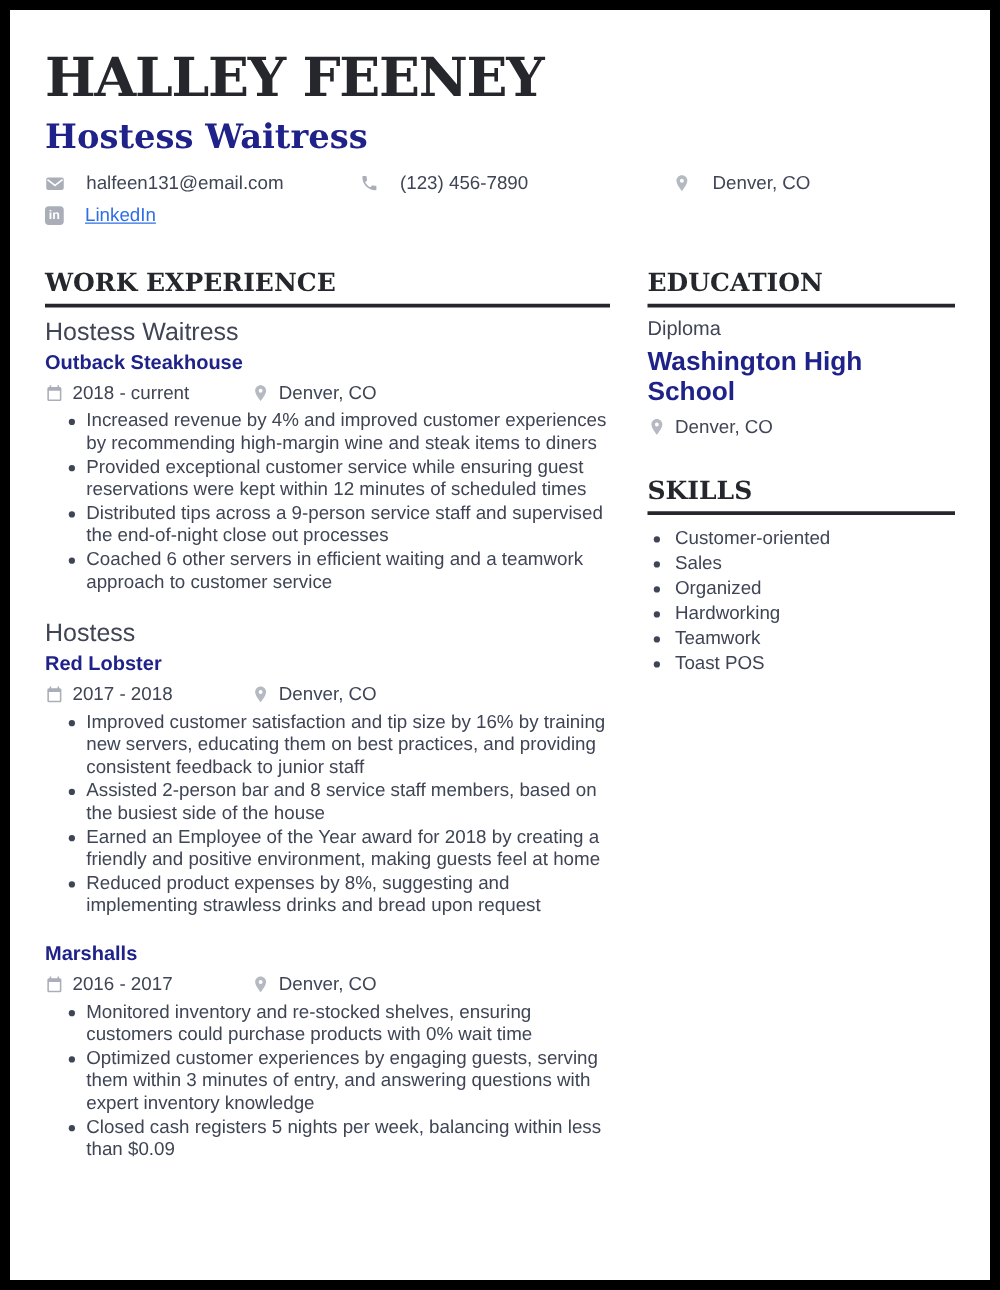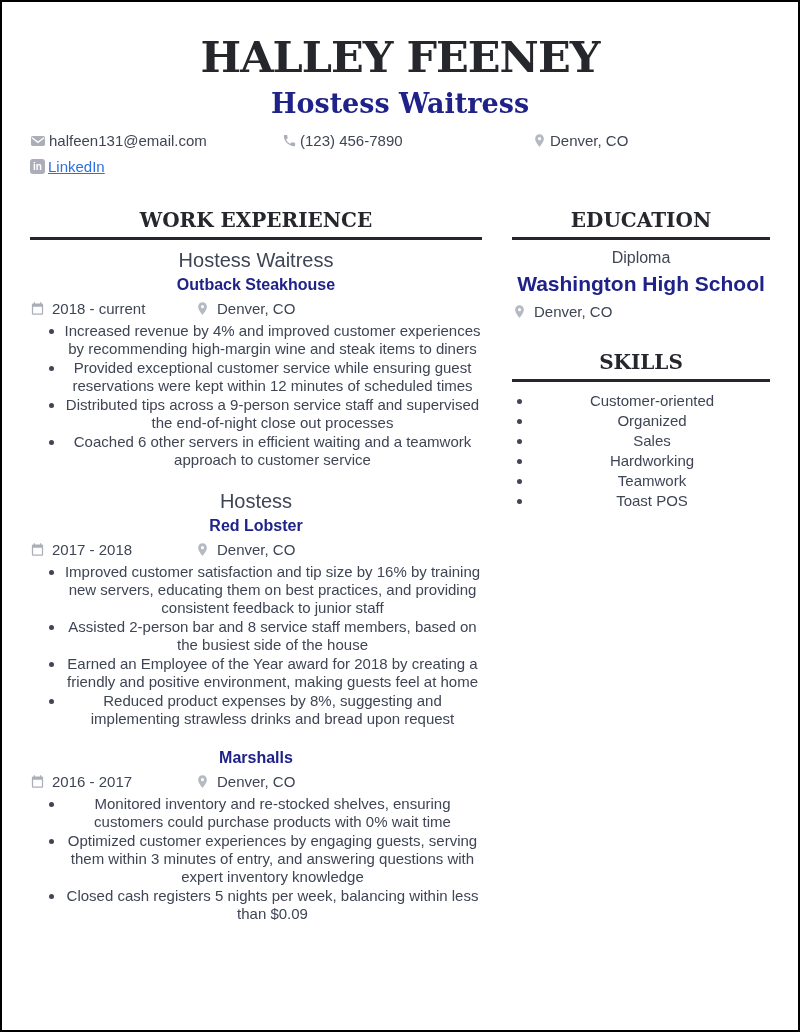--- a/index.html
+++ b/index.html
@@ -2,25 +2,24 @@
 <html><head>
 <meta charset="utf-8">
 <style>
   * { margin: 0; padding: 0; box-sizing: border-box; }
   html, body { background: #ffffff; }
   body { font-family: "Liberation Sans", sans-serif; }
 
   .page {
     width: 800px;
     height: 1032px;
-    border: 2px solid #000000;
+    border: 8px solid #000000;
     background: #ffffff;
     padding: 28px 28px 20px 28px;
     overflow: hidden;
-    text-align: center;
   }
 
   
   .candidate-name {
     font-family: "DejaVu Serif", serif;
     font-weight: 700;
     font-size: 43px;
     line-height: 1.0;
     letter-spacing: -1px;
     color: #26272c;
@@ -35,21 +34,21 @@
   }
   .contact-rows { margin-top: 13px; }
   .contact-row {
     display: flex;
     align-items: center;
     margin-bottom: 9px;
   }
   .contact-item {
     display: inline-flex;
     align-items: center;
-    gap: 3px;
+    gap: 17px;
     font-size: 15px;
     color: #3f4555;
   }
   .contact-item.w1 { width: 252px; }
   .contact-item.w2 { width: 250px; }
   .icon { display: inline-flex; flex: none; }
   .linkedin-badge {
     width: 15px; height: 15px;
     background: #a9aeb9;
     border-radius: 3px;
@@ -342,22 +341,22 @@
               </svg>
           </span>
           <span>Denver, CO</span>
         </div>
       </div>
 
       <div class="skills-section">
         <div class="section-title">SKILLS</div>
         <ul class="skill-list">
           <li>Customer-oriented</li>
+          <li>Sales</li>
           <li>Organized</li>
-          <li>Sales</li>
           <li>Hardworking</li>
           <li>Teamwork</li>
           <li>Toast POS</li>
         </ul>
       </div>
 
     </div>
   </div>
 </div>
 

